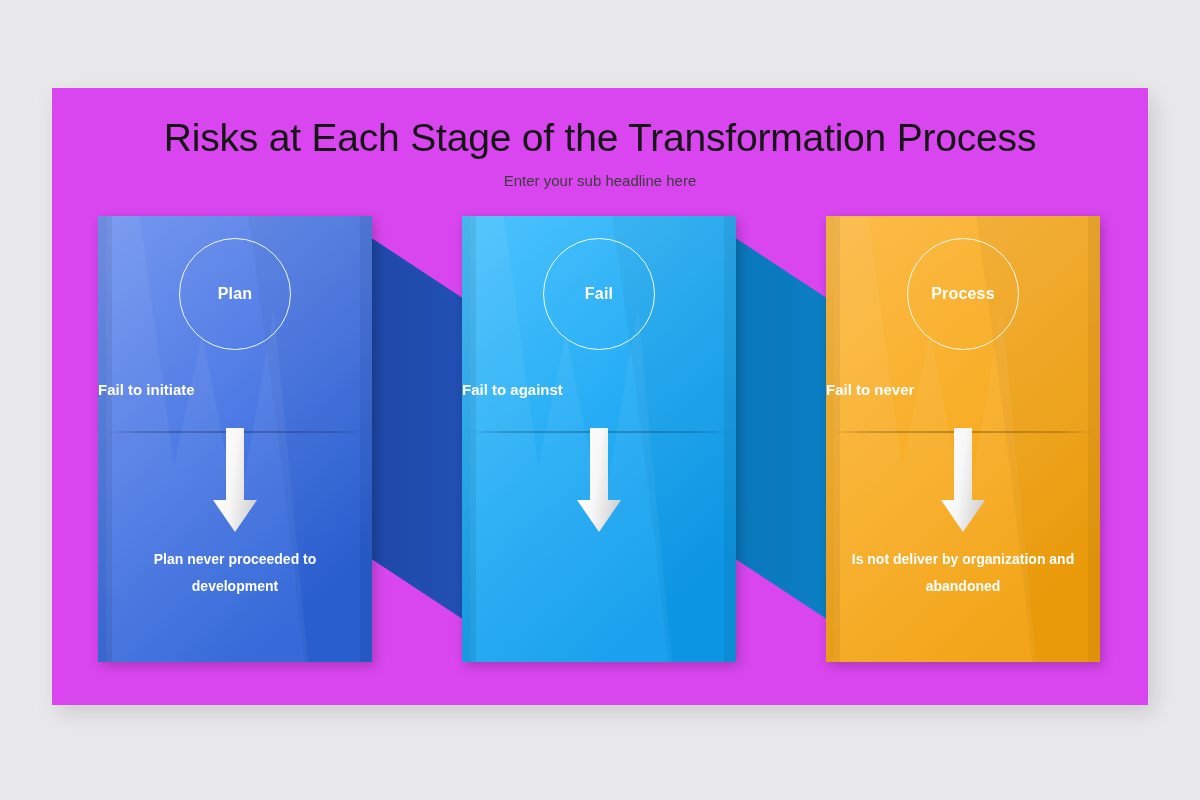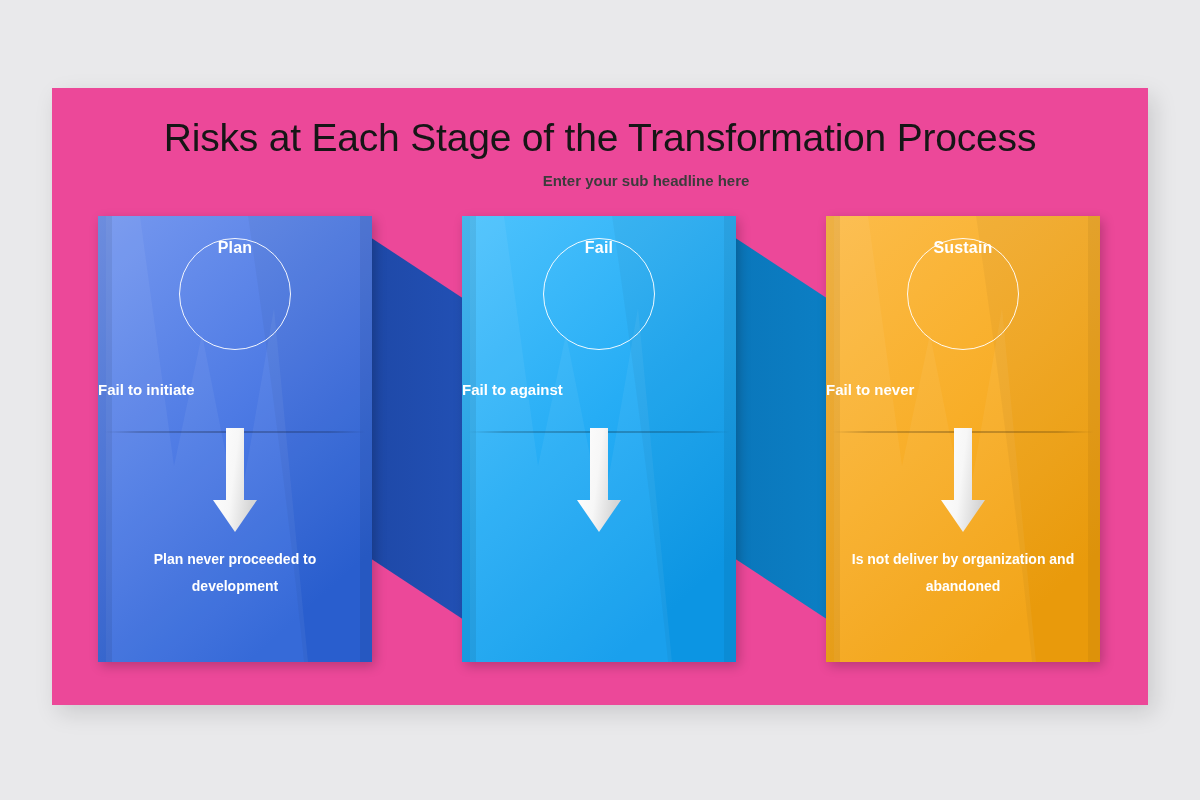--- a/index.html
+++ b/index.html
@@ -20,21 +20,21 @@
     height: 800px;
   }
 
   
   .slide {
     position: absolute;
     left: 52px;
     top: 88px;
     width: 1096px;
     height: 617px;
-    background: #ec4899;
+    background: #d946ef;
     box-shadow: 6px 8px 22px rgba(0,0,0,0.13);
   }
 
   
   .title {
     position: absolute;
     left: 0;
     top: 28px;
     width: 100%;
     text-align: center;
@@ -44,23 +44,22 @@
     color: #161616;
     white-space: nowrap;
   }
   .subtitle {
     position: absolute;
     left: 0;
     top: 84px;
     width: 100%;
     text-align: center;
     font-size: 15px;
-    font-weight: 700;
+    font-weight: 400;
     color: #3c3c3c;
-    padding-left: 46px;
   }
 
   
   .diagram {
     position: absolute;
     left: 0;
     top: 0;
     width: 1096px;
     height: 617px;
   }
@@ -109,20 +108,21 @@
     position: absolute;
     left: 50%;
     top: 22px;
     transform: translateX(-50%);
     width: 112px;
     height: 112px;
     border: 1.6px solid rgba(255,255,255,0.92);
     border-radius: 50%;
     box-sizing: border-box;
     display: flex;
+    align-items: center;
     justify-content: center;
   }
   .badge-label {
     font-size: 16px;
     font-weight: bold;
     color: #ffffff;
     letter-spacing: 0.2px;
   }
 
   
@@ -300,21 +300,21 @@
             </defs>
             <rect width="274" height="446" fill="url(#cg2)"></rect>
             <path d="M8 0 L42 0 L76 250 L104 118 L140 300 L176 92 L210 446 L8 446 Z" fill="#ffffff" opacity="0.055"></path>
             <path d="M150 0 L274 0 L274 446 L206 446 Q186 250 150 0 Z" fill="#000000" opacity="0.035"></path>
             <rect x="0" y="0" width="14" height="446" fill="#000000" opacity="0.06"></rect>
             <rect x="262" y="0" width="12" height="446" fill="#000000" opacity="0.05"></rect>
           </svg>
         </div>
         <div class="card-inner">
           <div class="badge">
-            <span class="badge-label">Sustain</span>
+            <span class="badge-label">Process</span>
           </div>
           <div class="risk-title">Fail to never</div>
           <div class="divider"></div>
           <div class="arrow">
             <svg viewBox="0 0 46 108" aria-hidden="true">
               <defs>
                 <linearGradient id="ar2" x1="0" y1="0" x2="1" y2="0.3">
                   <stop offset="0%" stop-color="#ffffff"></stop>
                   <stop offset="55%" stop-color="#f7f7f7"></stop>
                   <stop offset="100%" stop-color="#d6d6d6"></stop>

